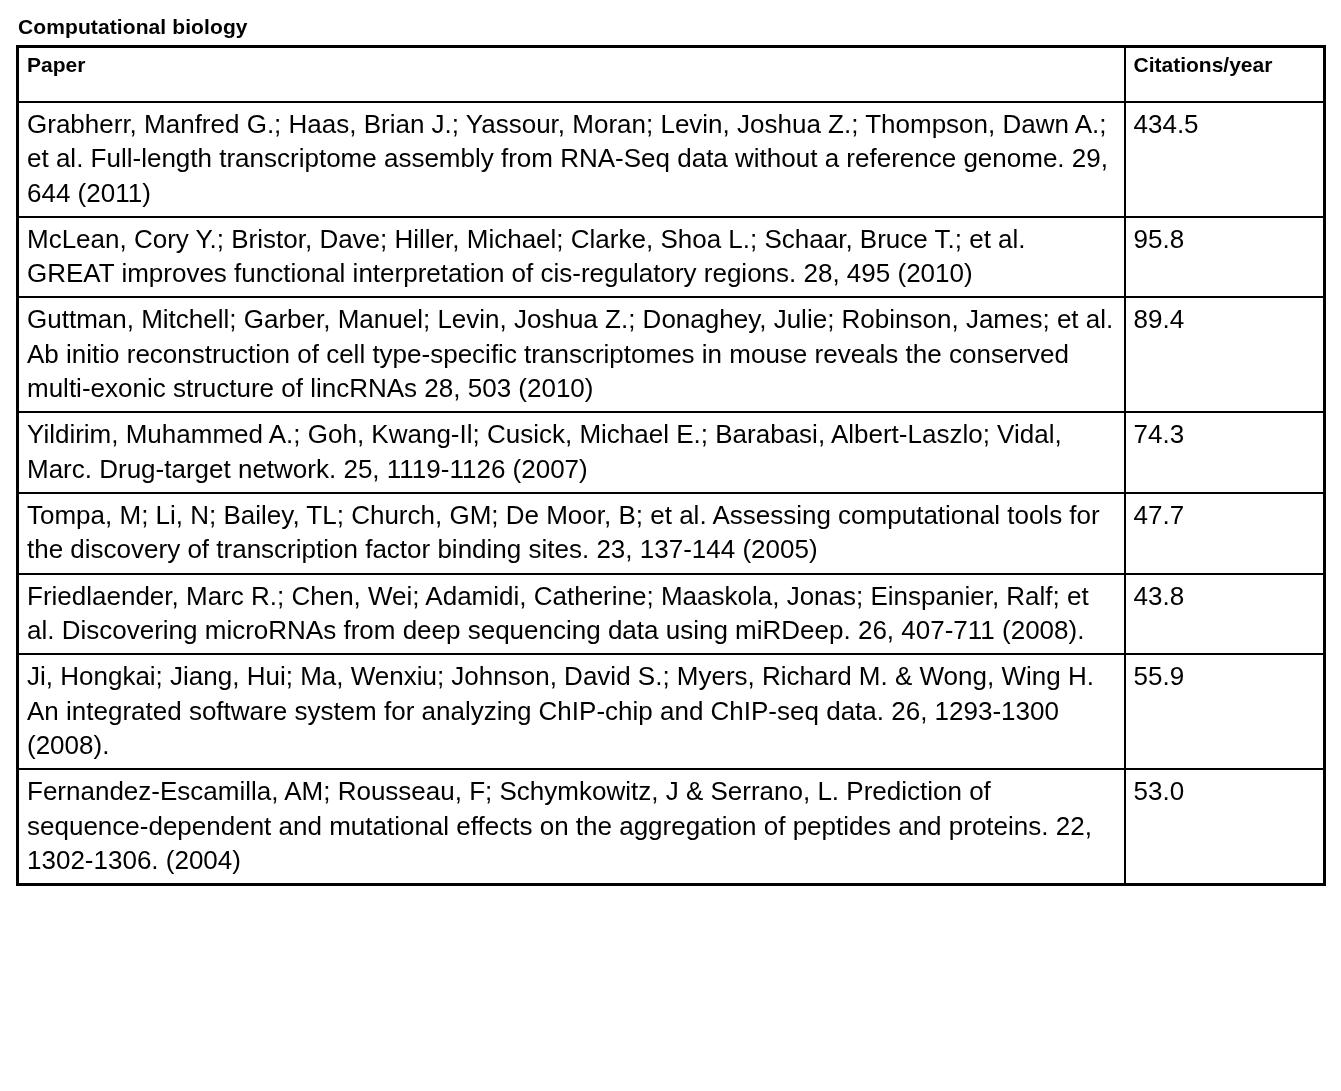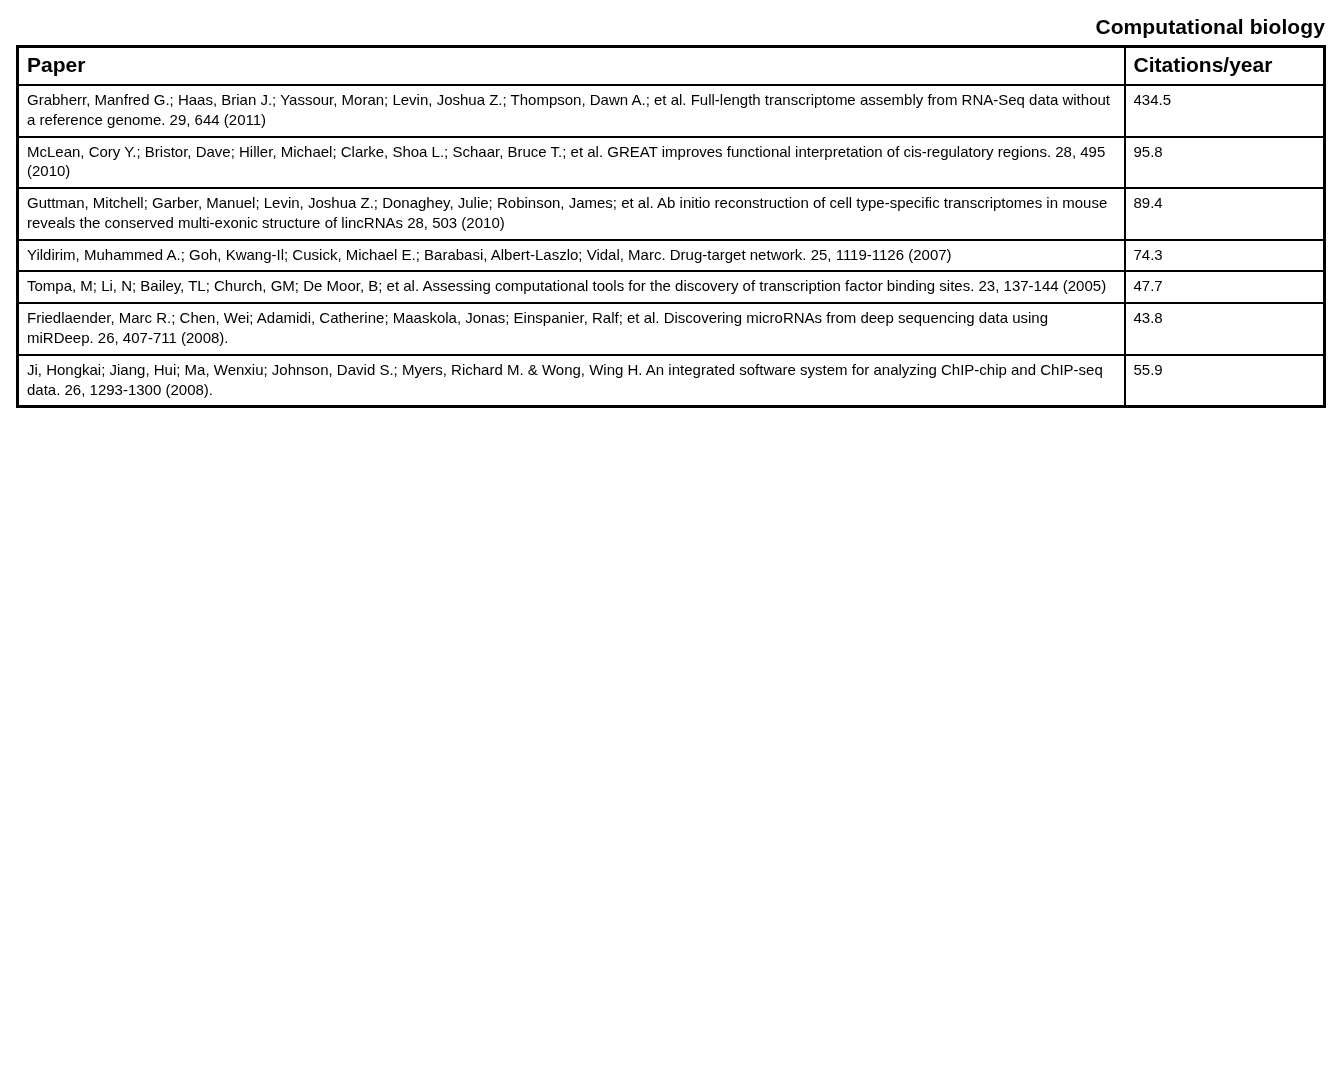--- a/index.html
+++ b/index.html
@@ -19,45 +19,44 @@
     height: 1091px;
     box-sizing: border-box;
     padding: 14px 16px 0 16px;
   }
   .doc-title {
     font-size: 21px;
     font-weight: bold;
     line-height: 1.2;
     margin: 0 0 6px 2px;
     letter-spacing: 0.1px;
-    text-align: right;
   }
   table.citation-table {
     border-collapse: collapse;
     table-layout: fixed;
     width: 1307px;
     border: 3px solid #000000;
   }
   table.citation-table col.col-paper { width: 1107px; }
   table.citation-table col.col-cites { width: 200px; }
 
   table.citation-table th,
   table.citation-table td {
     border: 2px solid #000000;
     vertical-align: top;
     padding: 4px 8px 6px 8px;
-    font-size: 15px;
+    font-size: 26px;
     line-height: 1.32;
     text-align: left;
   }
   table.citation-table th {
     font-weight: bold;
     font-size: 21px;
     padding-top: 3px;
-    padding-bottom: 5px;
+    padding-bottom: 22px;
   }
   td.cites, th.cites {
     padding-left: 10px;
     margin-left: 24px;
   }
 </style>
 </head>
 <body>
 
 <div class="page">
@@ -97,16 +96,20 @@
         <td class="cites">47.7</td>
       </tr>
       <tr>
         <td class="paper">Friedlaender, Marc R.; Chen, Wei; Adamidi, Catherine; Maaskola, Jonas; Einspanier, Ralf; et al. Discovering microRNAs from deep sequencing data using miRDeep. 26, 407-711 (2008).</td>
         <td class="cites">43.8</td>
       </tr>
       <tr>
         <td class="paper">Ji, Hongkai; Jiang, Hui; Ma, Wenxiu; Johnson, David S.; Myers, Richard M. &amp; Wong, Wing H. An integrated software system for analyzing ChIP-chip and ChIP-seq data. 26, 1293-1300 (2008).</td>
         <td class="cites">55.9</td>
       </tr>
+      <tr>
+        <td class="paper">Fernandez-Escamilla, AM; Rousseau, F; Schymkowitz, J &amp; Serrano, L. Prediction of sequence-dependent and mutational effects on the aggregation of peptides and proteins. 22, 1302-1306. (2004)</td>
+        <td class="cites">53.0</td>
+      </tr>
     </tbody>
   </table>
 
 </div>
 
 </body></html>

